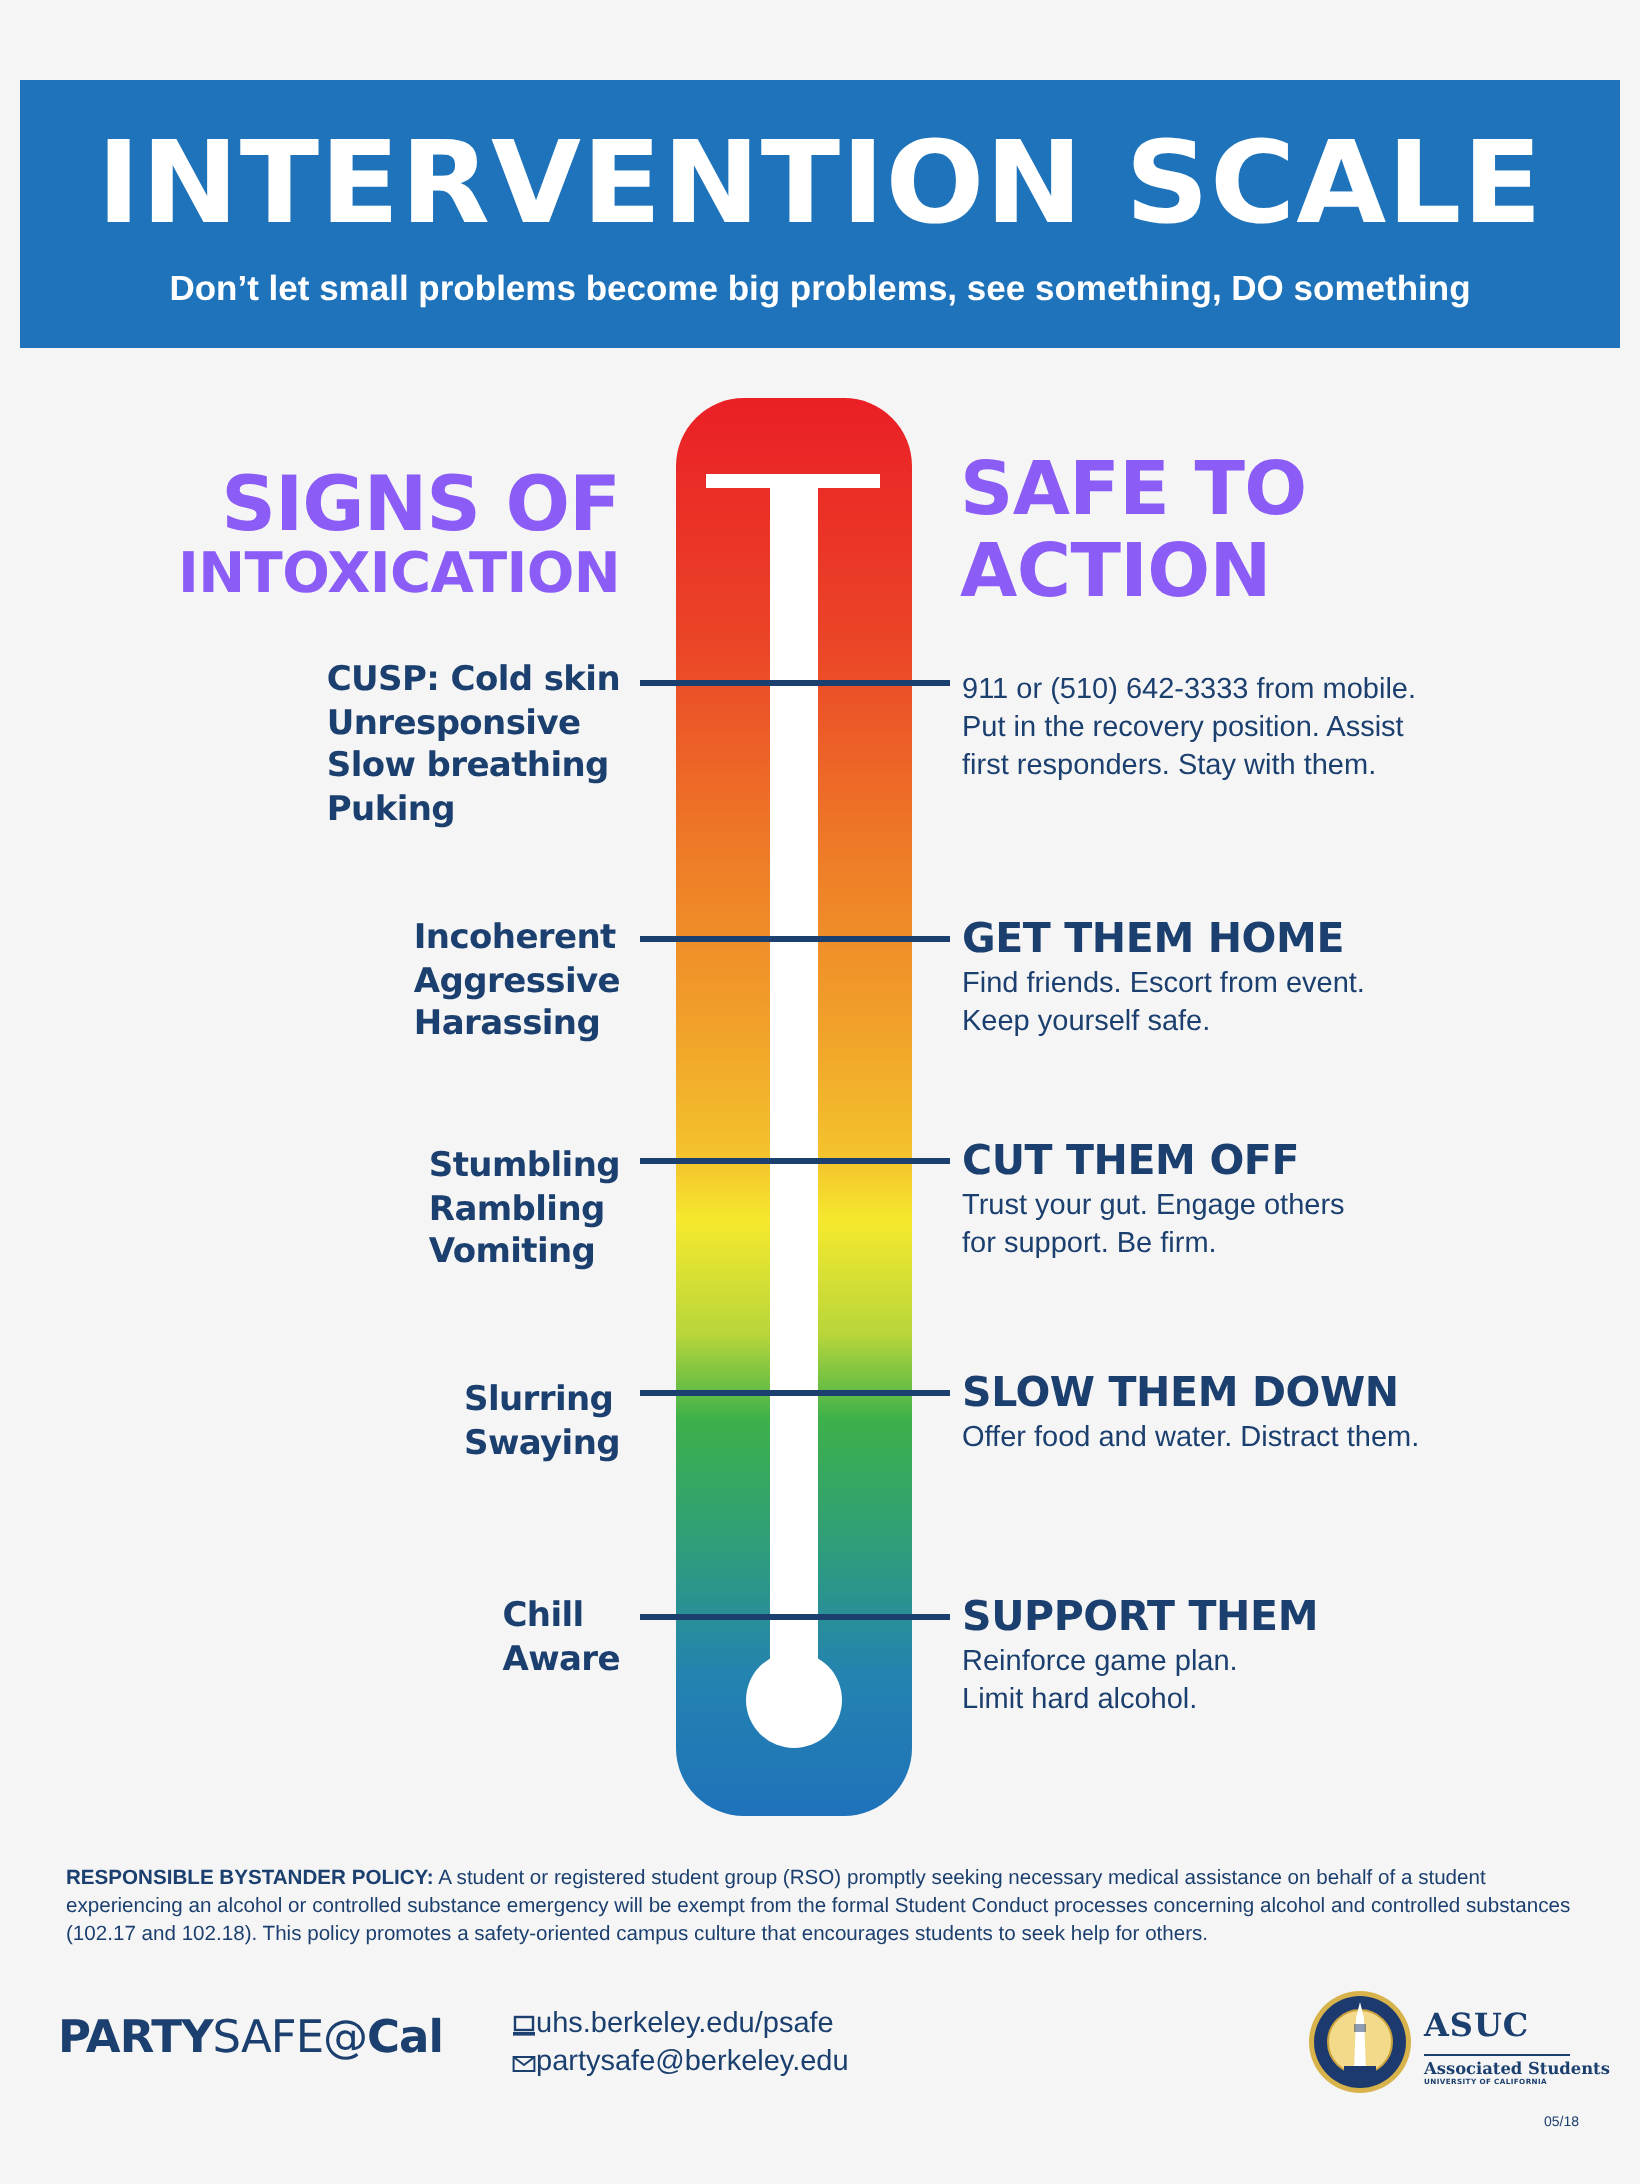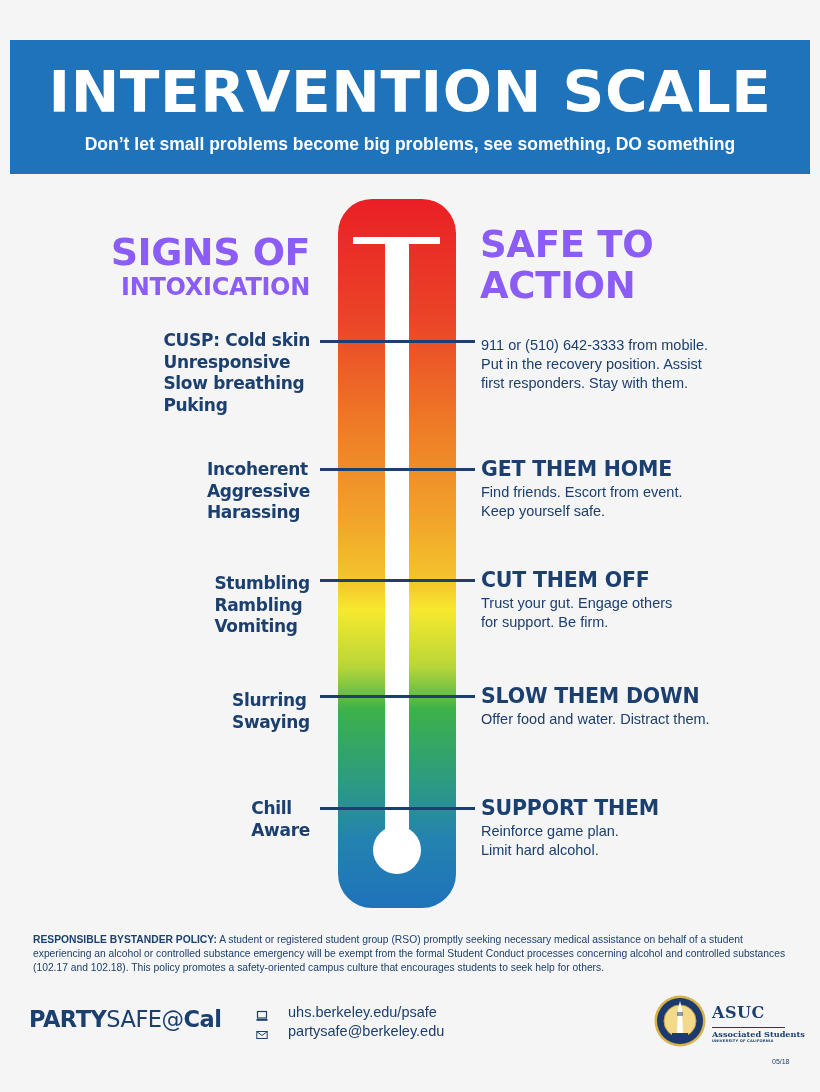--- a/index.html
+++ b/index.html
@@ -6,21 +6,21 @@
   html, body { width: 820px; height: 1092px; background: #f5f5f5; overflow: hidden; }
   body { position: relative; font-family: "DejaVu Sans", sans-serif; color: #1b3f6e; }
 
   .banner { position: absolute; left: 10px; top: 40px; width: 800px; height: 134px; background: #1e73ba; text-align: center; color: #fff; padding-left: 24px; }
   .banner .title { position: absolute; left: 0; right: 0; top: 17px; font-family: "DejaVu Sans", sans-serif; font-weight: bold; font-size: 57px; letter-spacing: 0.5px; line-height: 70px; transform: scaleX(1.02); }
   .banner .subtitle { position: absolute; left: 0; right: 0; top: 93px; font-family: "Liberation Sans", sans-serif; font-weight: bold; font-size: 17.5px; line-height: 22px; text-align: center; }
 
   .col-head { position: absolute; font-family: "DejaVu Sans", sans-serif; font-weight: bold; color: #8b5cf6; }
   .left-head { right: 510px; top: 230px; text-align: right; }
   .left-head .big { font-size: 38px; line-height: 44px; letter-spacing: -0.5px; }
-  .left-head .small { font-size: 24px; line-height: 26px; letter-spacing: -0.3px; }
+  .left-head .small { font-size: 28px; line-height: 26px; letter-spacing: -0.3px; }
   .right-head { left: 480px; top: 224px; }
   .right-head .big { font-size: 37px; line-height: 41px; letter-spacing: -0.3px; }
 
   .thermo { position: absolute; left: 338px; top: 199px; width: 118px; height: 709px; border-radius: 34px;
     background: linear-gradient(to bottom,
       #ea1f26 0%,
       #eb4427 17%,
       #ee7b27 32%,
       #f1a32a 45%,
       #f4c52d 54%,
@@ -44,21 +44,21 @@
 
   .policy { position: absolute; left: 33px; top: 933px; width: 760px; font-family: "Liberation Sans", sans-serif; font-size: 10.3px; line-height: 14px; color: #1b3f6e; }
   .policy .label { font-weight: bold; }
 
   .brand { position: absolute; left: 29px; top: 1004px; font-family: "DejaVu Sans", sans-serif; font-size: 22.5px; line-height: 30px; color: #1b3f6e; letter-spacing: -0.5px; }
   .brand .b1 { font-weight: bold; }
   .brand .b2 { font-weight: normal; }
   .brand .b3 { font-weight: bold; }
 
   .contact { position: absolute; left: 256px; top: 1003px; font-family: "Liberation Sans", sans-serif; font-size: 14.5px; line-height: 19px; color: #1b3f6e; }
-  .contact .row { display: flex; align-items: flex-end; gap: 20px; }
+  .contact .row { display: flex; align-items: center; gap: 0; }
   .contact .ic { width: 12px; height: 12px; display: inline-block; }
 
   .seal { position: absolute; left: 654px; top: 995px; width: 52px; height: 52px; }
   .asuc { position: absolute; left: 712px; top: 1000px; }
   .asuc .name { font-family: "DejaVu Serif", serif; font-weight: bold; font-size: 16px; line-height: 26px; color: #1b3f6e; letter-spacing: 0.5px; }
   .asuc .rule { width: 73px; height: 1px; background: #1b3f6e; margin: 1px 0 1px; }
   .asuc .sub1 { font-family: "DejaVu Serif", serif; font-weight: bold; font-size: 8.2px; line-height: 10px; color: #1b3f6e; }
   .asuc .sub2 { font-family: "DejaVu Sans", sans-serif; font-weight: bold; font-size: 3.6px; line-height: 5px; color: #1b3f6e; letter-spacing: 0.2px; }
 
   .date { position: absolute; left: 772px; top: 1058px; font-family: "Liberation Sans", sans-serif; font-size: 7px; color: #1b3f6e; }

